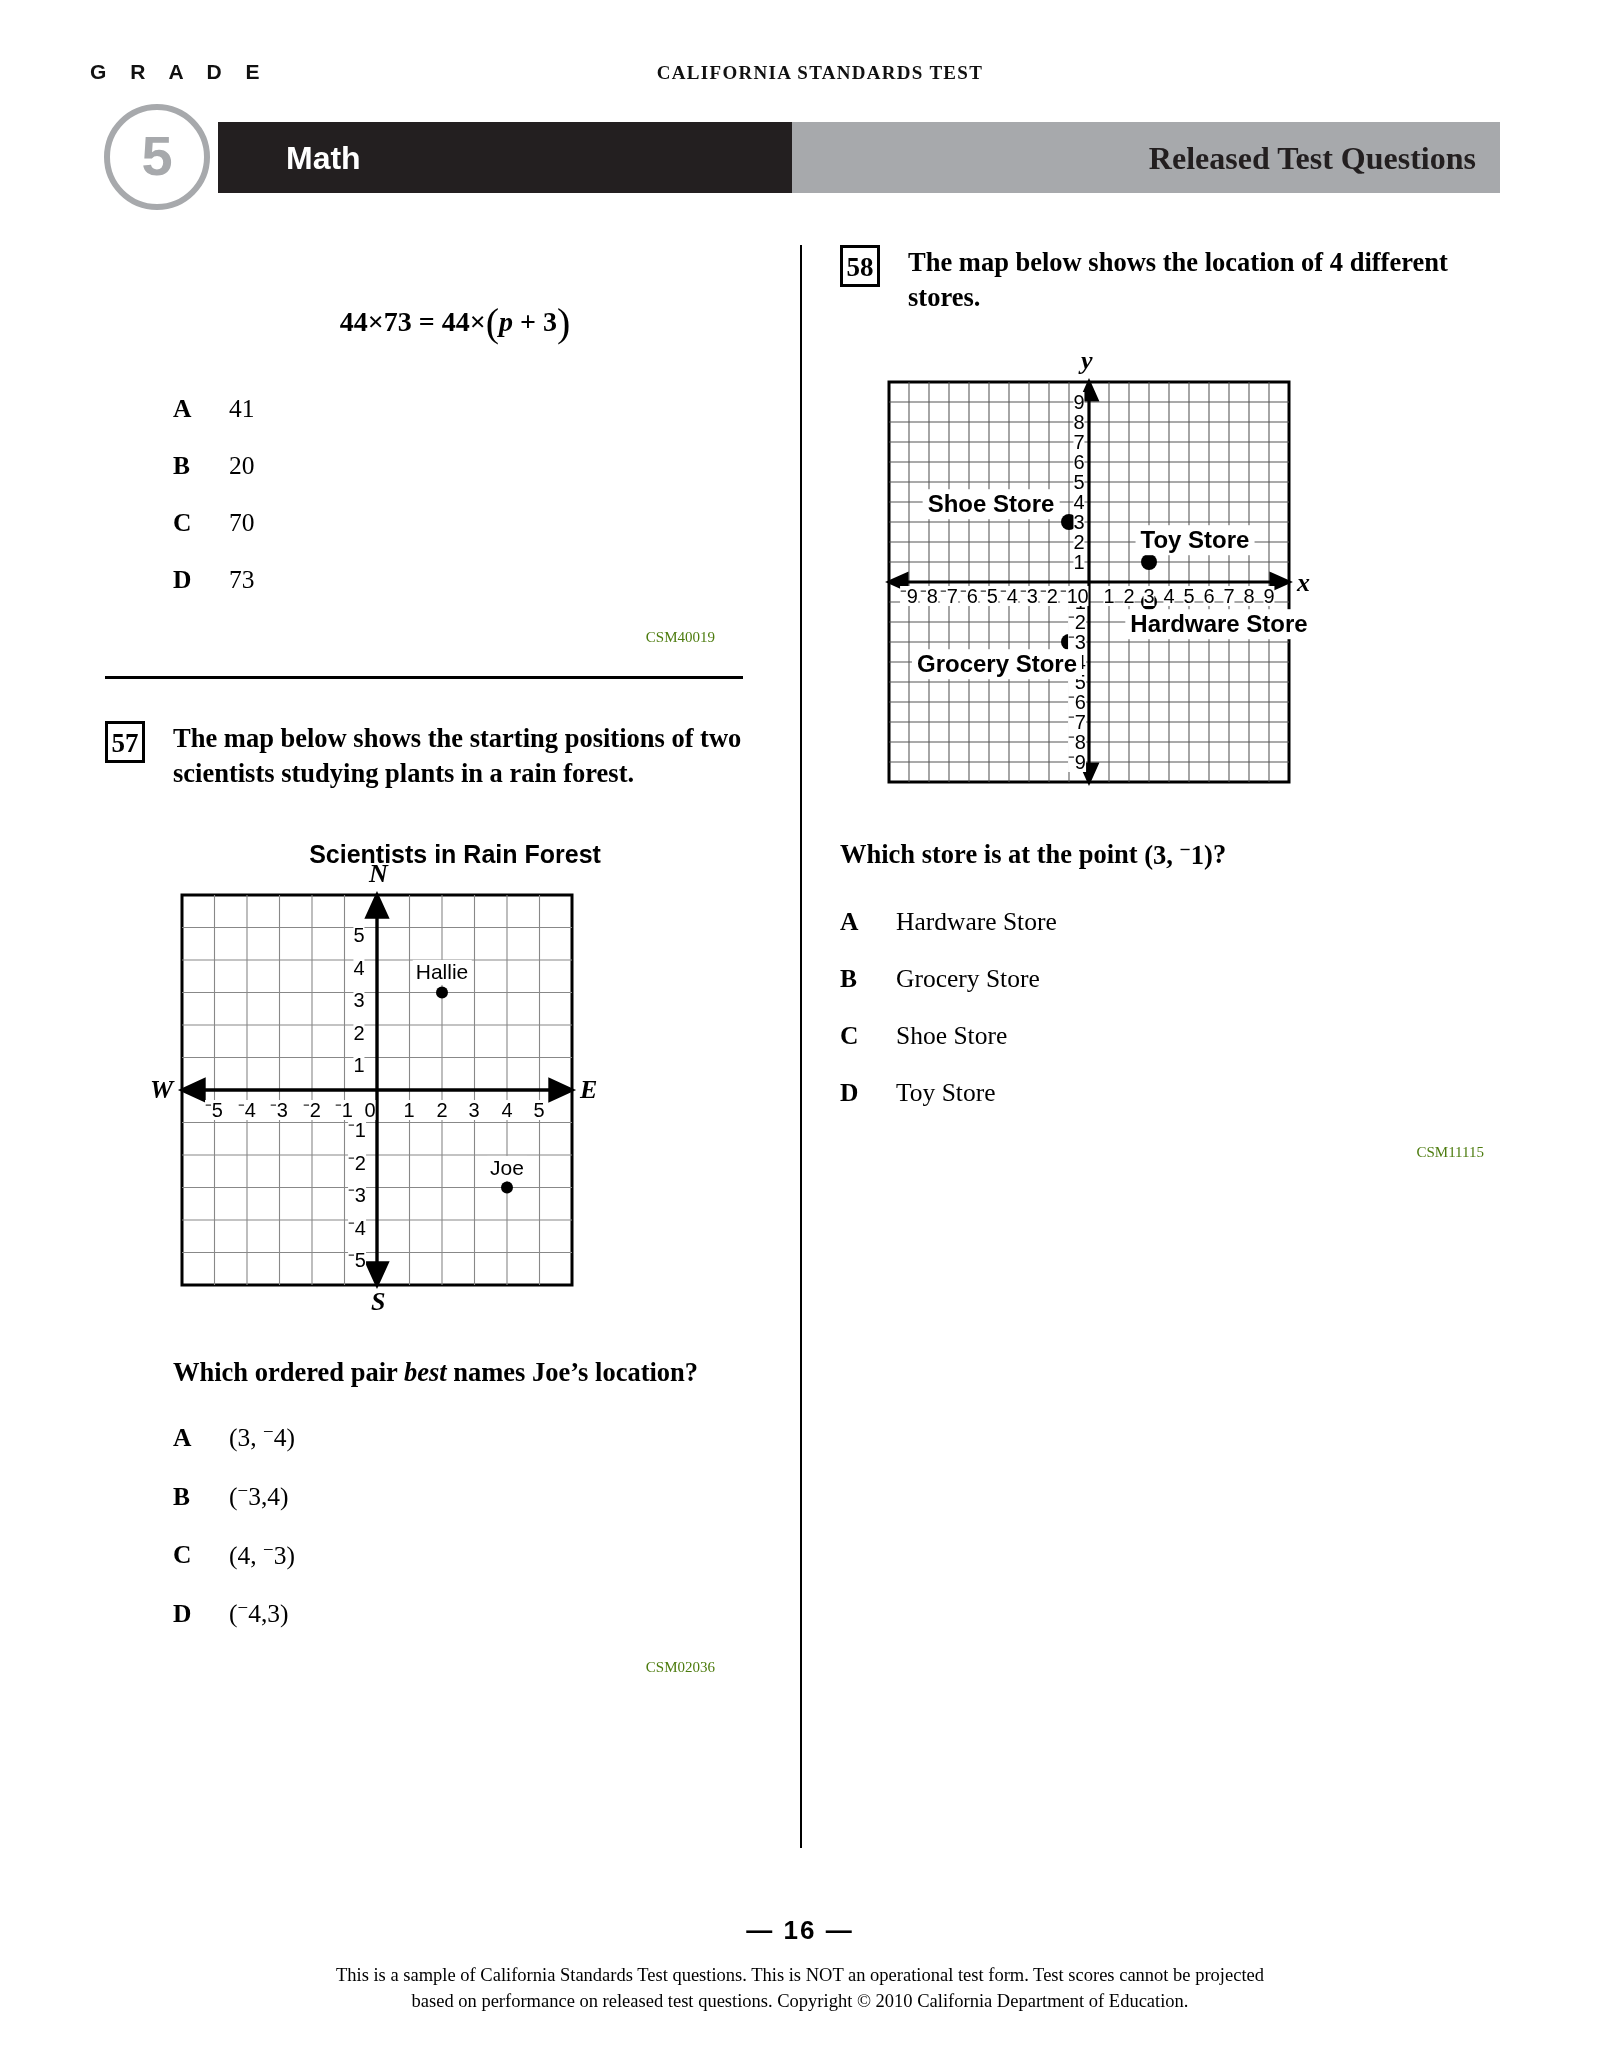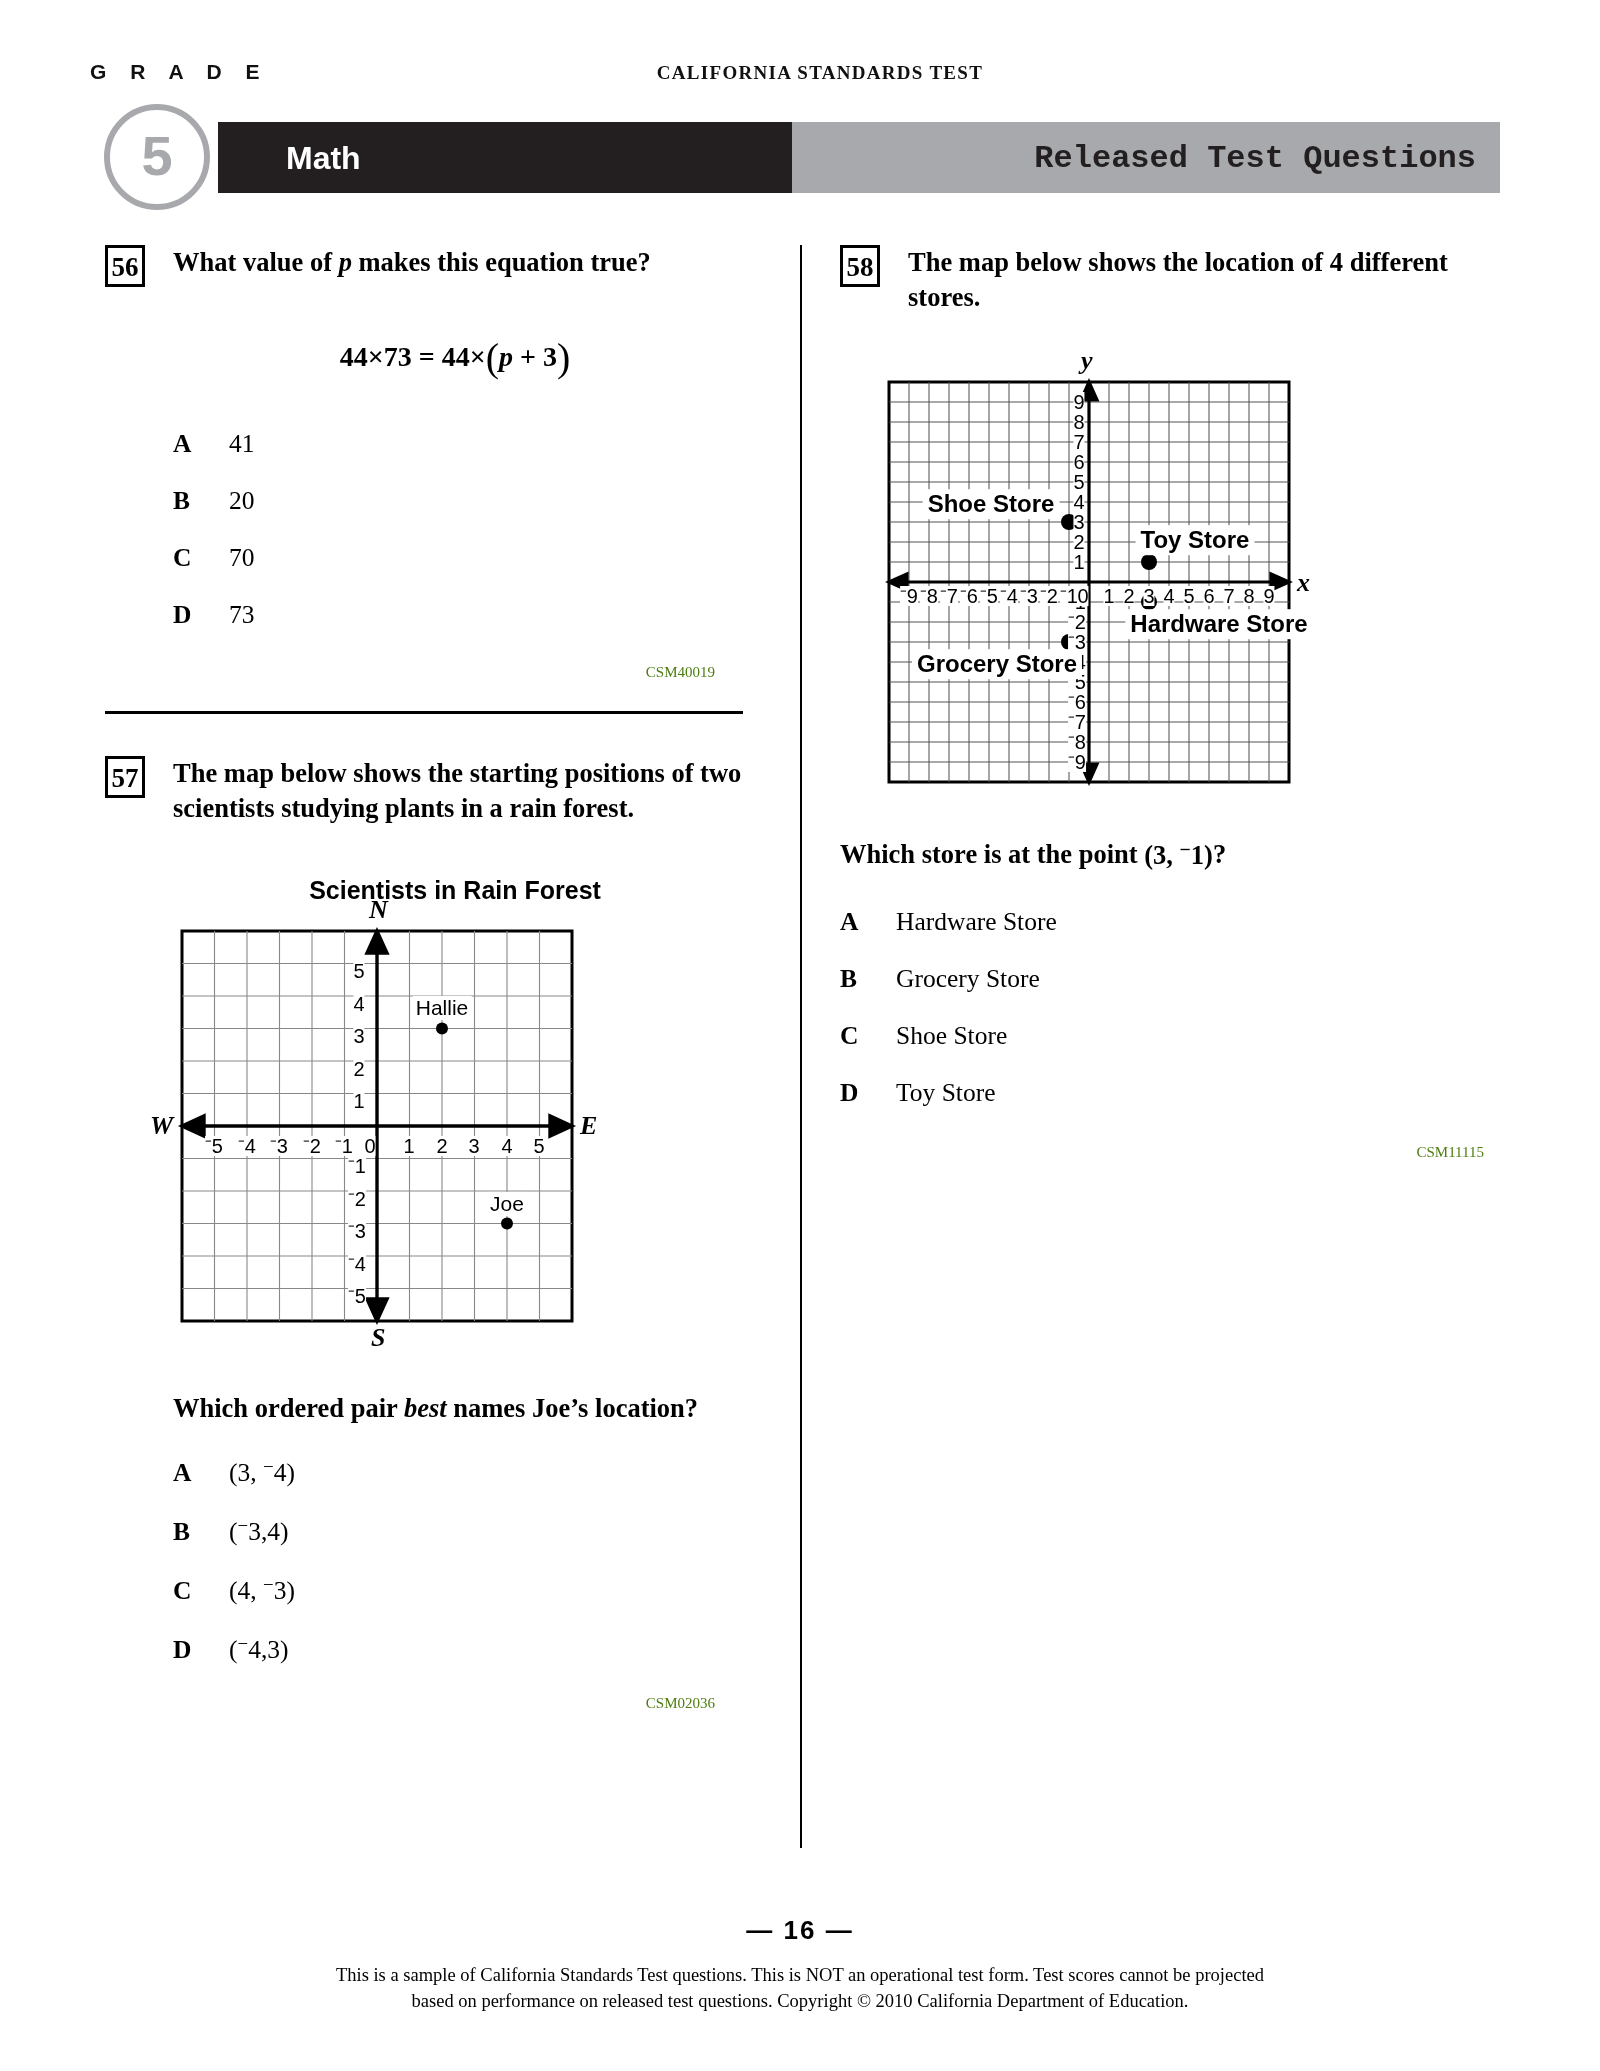--- a/index.html
+++ b/index.html
@@ -66,21 +66,21 @@
     font-family: "Liberation Sans", sans-serif;
     font-weight: bold;
     font-size: 32px;
     color: #ffffff;
   }
   .header-bar .released {
     position: absolute;
     right: 24px;
     top: 50%;
     transform: translateY(-50%);
-    font-family: Liberation Mono, monospace;
+    font-family: Liberation Serif, serif;
     font-weight: bold;
     font-size: 32px;
     color: #231f20;
   }
   .grade-circle {
     position: absolute;
     left: 104px;
     top: 104px;
     width: 94px;
     height: 94px;
@@ -261,26 +261,20 @@
 </div>
 
 <div class="grade-circle">
   <span>5</span>
 </div>
 
 <div class="col-divider"></div>
 
 <div class="col-left">
 
-  <div class="qrow">
-    <div class="qnum">56</div>
-    <div class="qtext">
-      <span>What value of </span><i>p</i><span> makes this equation true?</span>
-    </div>
-  </div>
 
   <div class="equation">
     <span>44</span><span>×</span><span>73</span>
     <span>=</span>
     <span>44</span><span>×</span><span class="paren">(</span><span class="var">p</span> <span>+</span> <span>3</span><span class="paren">)</span>
   </div>
 
   <ul class="choices" style="margin-top:48px; margin-left:68px;">
     <li class="choice" style="margin-bottom:27px;">
       <span class="letter">A</span>

